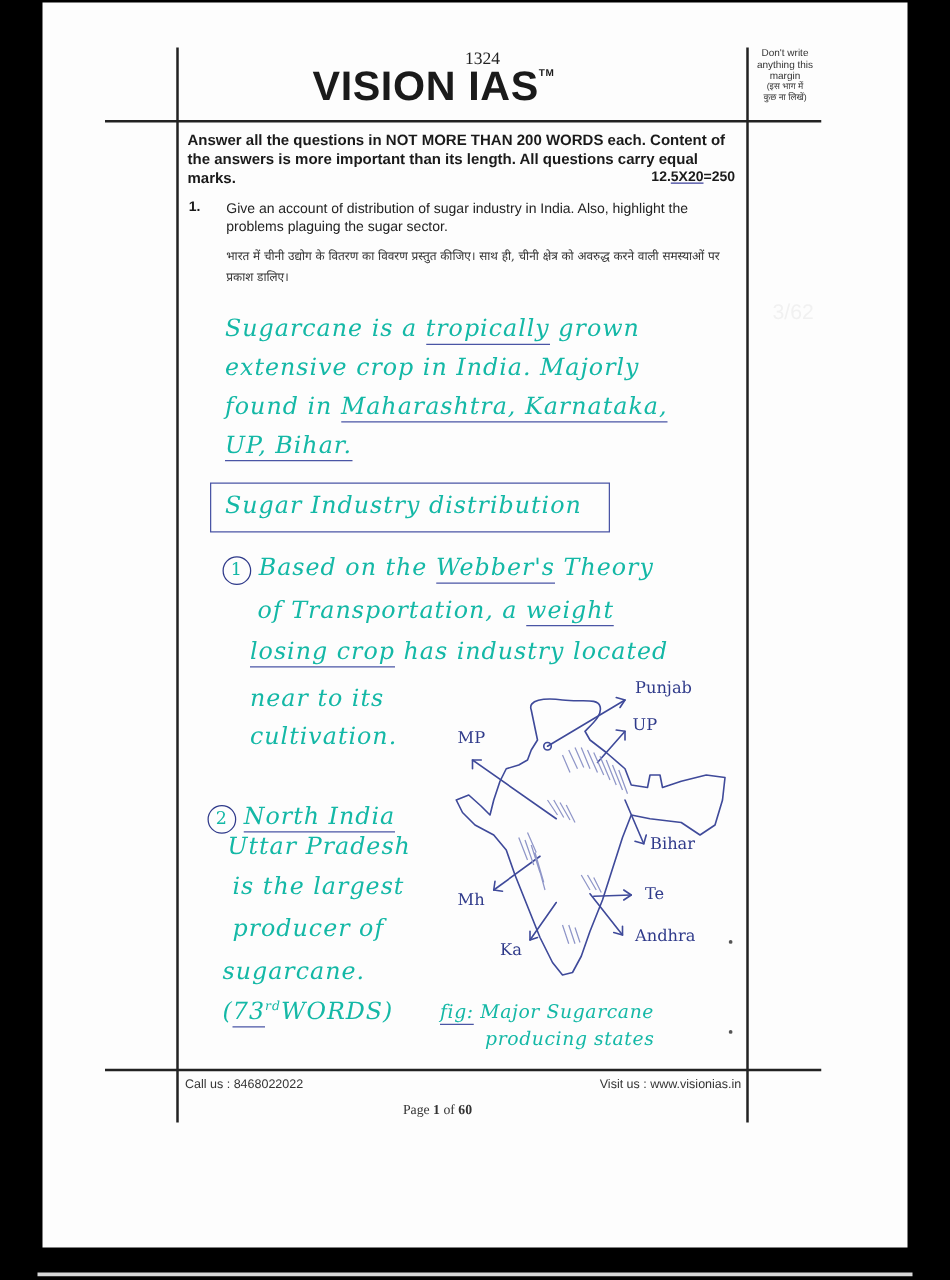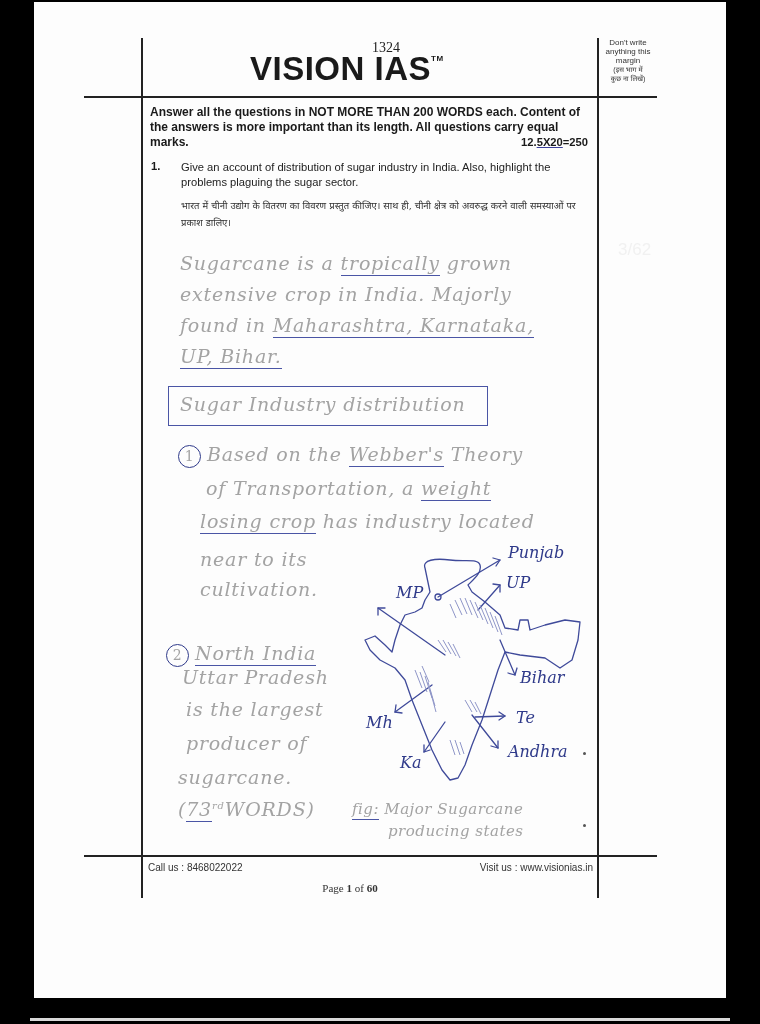--- a/index.html
+++ b/index.html
@@ -46,21 +46,21 @@
     }
     .q-text {
       position: absolute; left: 181px; top: 160px; width: 410px;
       font-size: 11.2px; line-height: 15px; color: #222;
     }
     .q-hindi {
       position: absolute; left: 181px; top: 197px; width: 410px;
       font-family: "DejaVu Serif", serif; font-size: 9.5px; line-height: 17px; color: #333;
     }
     .hand {
-      position: absolute; color: #a3a3a3;
+      position: absolute; color: #14b8a6;
       font-family: "DejaVu Serif", serif; font-style: italic;
       font-size: 19px; letter-spacing: 0.8px; white-space: nowrap;
     }
     .hand.small { font-size: 13px; letter-spacing: 0.5px; }
     .ul { border-bottom: 1.3px solid #4a55a5; padding-bottom: 1px; }
     .boxed {
       position: absolute; left: 168px; top: 386px; width: 318px; height: 38px;
       border: 1.3px solid #4a55a5; border-top-width: 1px;
     }
     .circ {
@@ -77,22 +77,22 @@
       position: absolute; left: 290px; top: 882px; width: 120px; text-align: center;
       font-family: "Liberation Serif", serif; font-size: 11px; color: #333;
     }
     .page-num b { font-weight: bold; }
     .watermark {
       position: absolute; left: 618px; top: 240px; font-size: 17px; color: #f1f1f1;
     }
     .map { position: absolute; left: 350px; top: 540px; width: 250px; height: 250px; }
     .map svg { width: 250px; height: 250px; }
     .map-label {
-      position: absolute; color: #2f3a8a; font-family: "DejaVu Serif", serif; font-style: italic;
-      font-size: 16px; white-space: nowrap;
+      position: absolute; color: #2f3a8a; font-family: "DejaVu Serif", serif; 
+      font-size: 13px; white-space: nowrap;
     }
     .dot { position: absolute; width: 3px; height: 3px; background: #555; border-radius: 50%; }
   </style>
 </head>
 <body>
 
 <div class="paper"></div>
 <div class="bottom-strip"></div>
 
 <div class="line" style="left:141px;top:38px;width:1.5px;height:860px;"></div>
@@ -168,21 +168,21 @@
       <path d="M105,60 L112,75 M110,58 L117,74 M115,58 L122,75 M120,60 L128,78 M125,62 L133,80 M130,65 L138,84 M135,68 L143,88 M140,72 L148,92 M145,76 L152,95 M100,64 L106,78"></path>
       <path d="M88,100 L96,112 M93,100 L101,114 M98,102 L106,116 M103,104 L110,118"></path>
       <path d="M65,130 L72,148 M70,132 L77,152 M75,136 L82,158 M78,142 L85,166 M80,150 L86,172 M72,126 L79,142"></path>
       <path d="M115,160 L122,172 M120,160 L127,172 M125,162 L131,174"></path>
       <path d="M100,200 L105,215 M105,200 L110,215 M110,202 L114,214"></path>
     </g>
   </svg>
 </div>
 <div class="map-label" style="left:508px;top:543px;">Punjab</div>
 <div class="map-label" style="left:506px;top:573px;">UP</div>
-<div class="map-label" style="left:366px;top:583px;margin-left:30px;">MP</div>
+<div class="map-label" style="left:366px;top:583px;">MP</div>
 <div class="map-label" style="left:520px;top:668px;">Bihar</div>
 <div class="map-label" style="left:366px;top:713px;">Mh</div>
 <div class="map-label" style="left:516px;top:708px;">Te</div>
 <div class="map-label" style="left:400px;top:753px;">Ka</div>
 <div class="map-label" style="left:508px;top:742px;">Andhra</div>
 <div class="dot" style="left:583px;top:752px;"></div>
 <div class="dot" style="left:583px;top:824px;"></div>
 
 <div class="hand small" style="left:352px;top:800px;font-size:15px;"><span class="ul">fig:</span> <span>Major Sugarcane</span></div>
 <div class="hand small" style="left:388px;top:822px;font-size:15px;">producing states</div>

